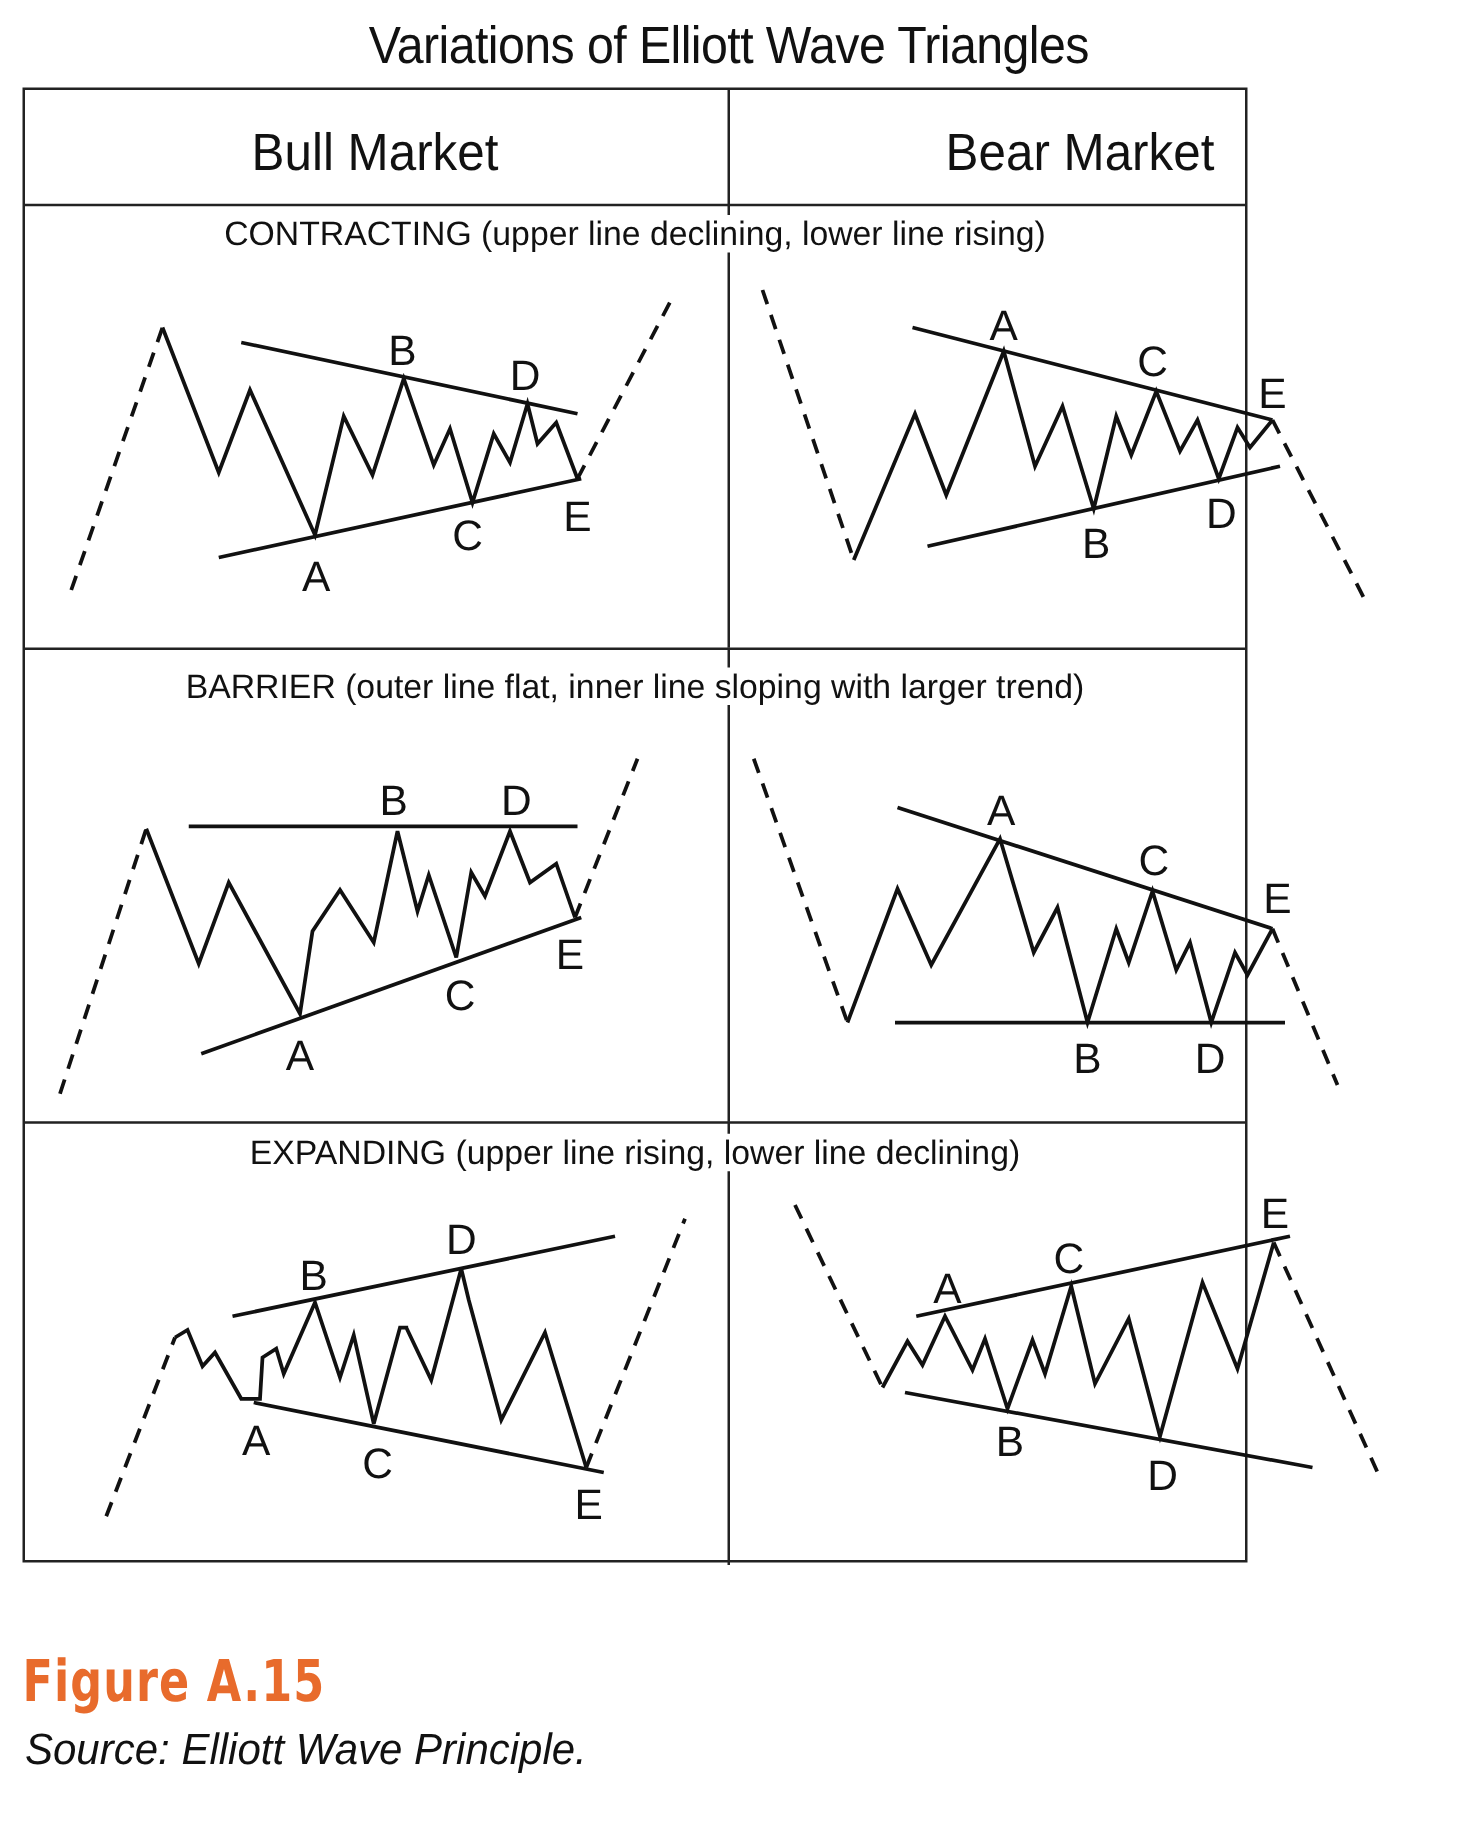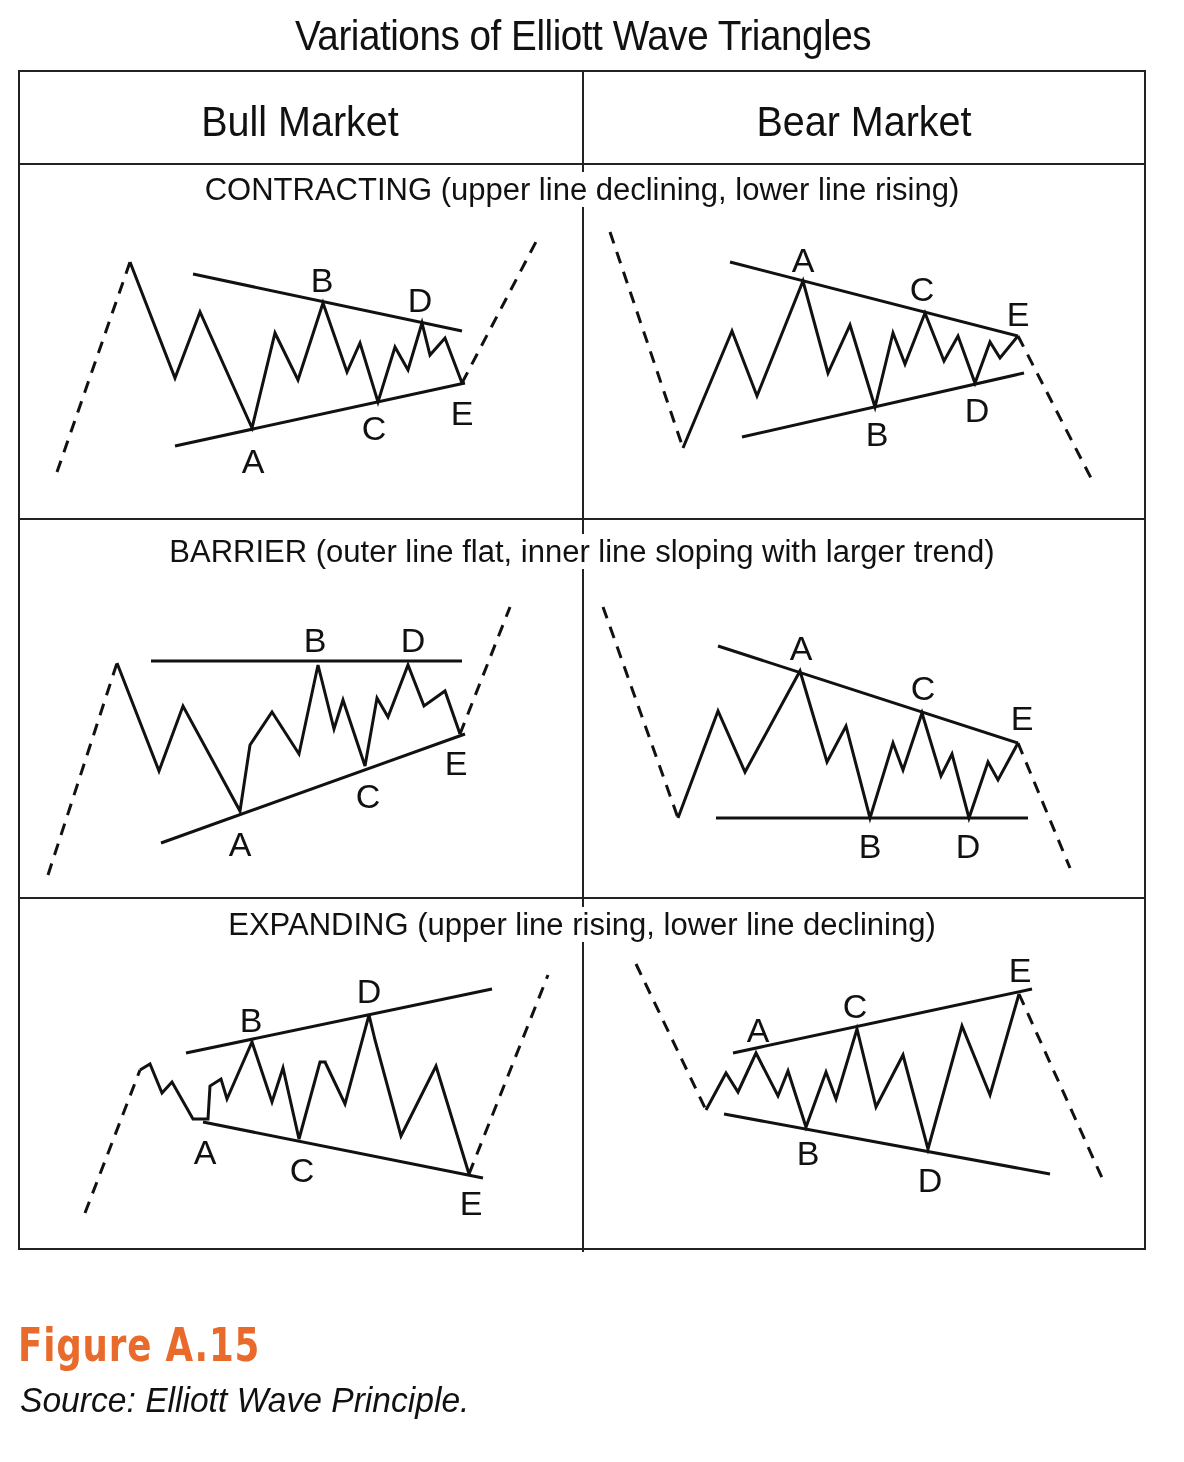--- a/index.html
+++ b/index.html
@@ -1,22 +1,22 @@
 <!DOCTYPE html>
 <html><head>
 <meta charset="utf-8">
 <style>
   html, body { margin: 0; padding: 0; background: #ffffff; }
   body { width: 1184px; height: 1462px; position: relative; overflow: hidden; font-family: "Liberation Sans", sans-serif; color: #111; }
   .title { position: absolute; left: 0; top: 12px; width: 1166px; text-align: center; font-size: 42px; letter-spacing: -0.5px; transform: scaleX(0.92); transform-origin: center; }
-  .table { position: absolute; left: 18px; top: 70px; width: 1128px; height: 1180px; border: 2px solid #222; box-sizing: border-box; }
+  .table { position: absolute; left: 18px; top: 70px; width: 980px; height: 1180px; border: 2px solid #222; box-sizing: border-box; }
   .hline { position: absolute; left: 0; width: 100%; height: 2px; background: #222; }
   .vseg { position: absolute; left: 562px; width: 2px; background: #222; }
   .colhead { position: absolute; top: 26px; font-size: 42px; text-align: center; transform: scaleX(0.94); }
-  .section-title { position: absolute; left: 0; width: 100%; text-align: center; font-size: 31px; background: transparent; }
+  .section-title { position: absolute; left: 0; width: 100%; text-align: center; font-size: 27px; background: transparent; }
   .section-title span { background: #fff; padding: 0 2px; }
   svg.panel { position: absolute; }
   svg text { font-family: "Liberation Sans", sans-serif; font-size: 34px; fill: #111; text-anchor: middle; }
   .caption-fig { position: absolute; left: 18px; top: 1318px; font-family: "DejaVu Sans Condensed", "DejaVu Sans", sans-serif; font-weight: bold; font-size: 46px; color: #e86b2c; letter-spacing: 1px; transform: scaleX(0.86); transform-origin: left; }
   .caption-src { position: absolute; left: 20px; top: 1380px; font-style: italic; font-size: 35px; transform: scaleX(0.96); transform-origin: left; }
 </style>
 </head>
 <body>
 
 <div class="title">Variations of Elliott Wave Triangles</div>

